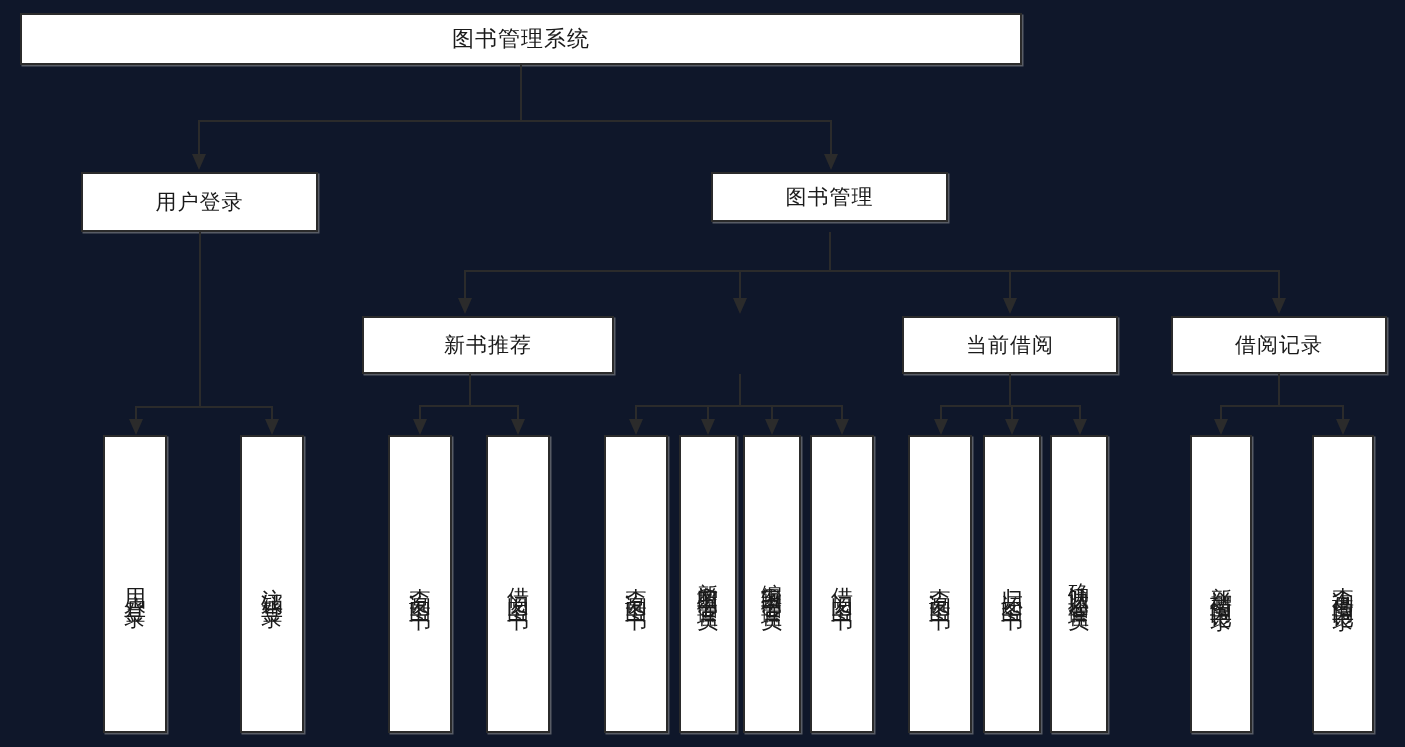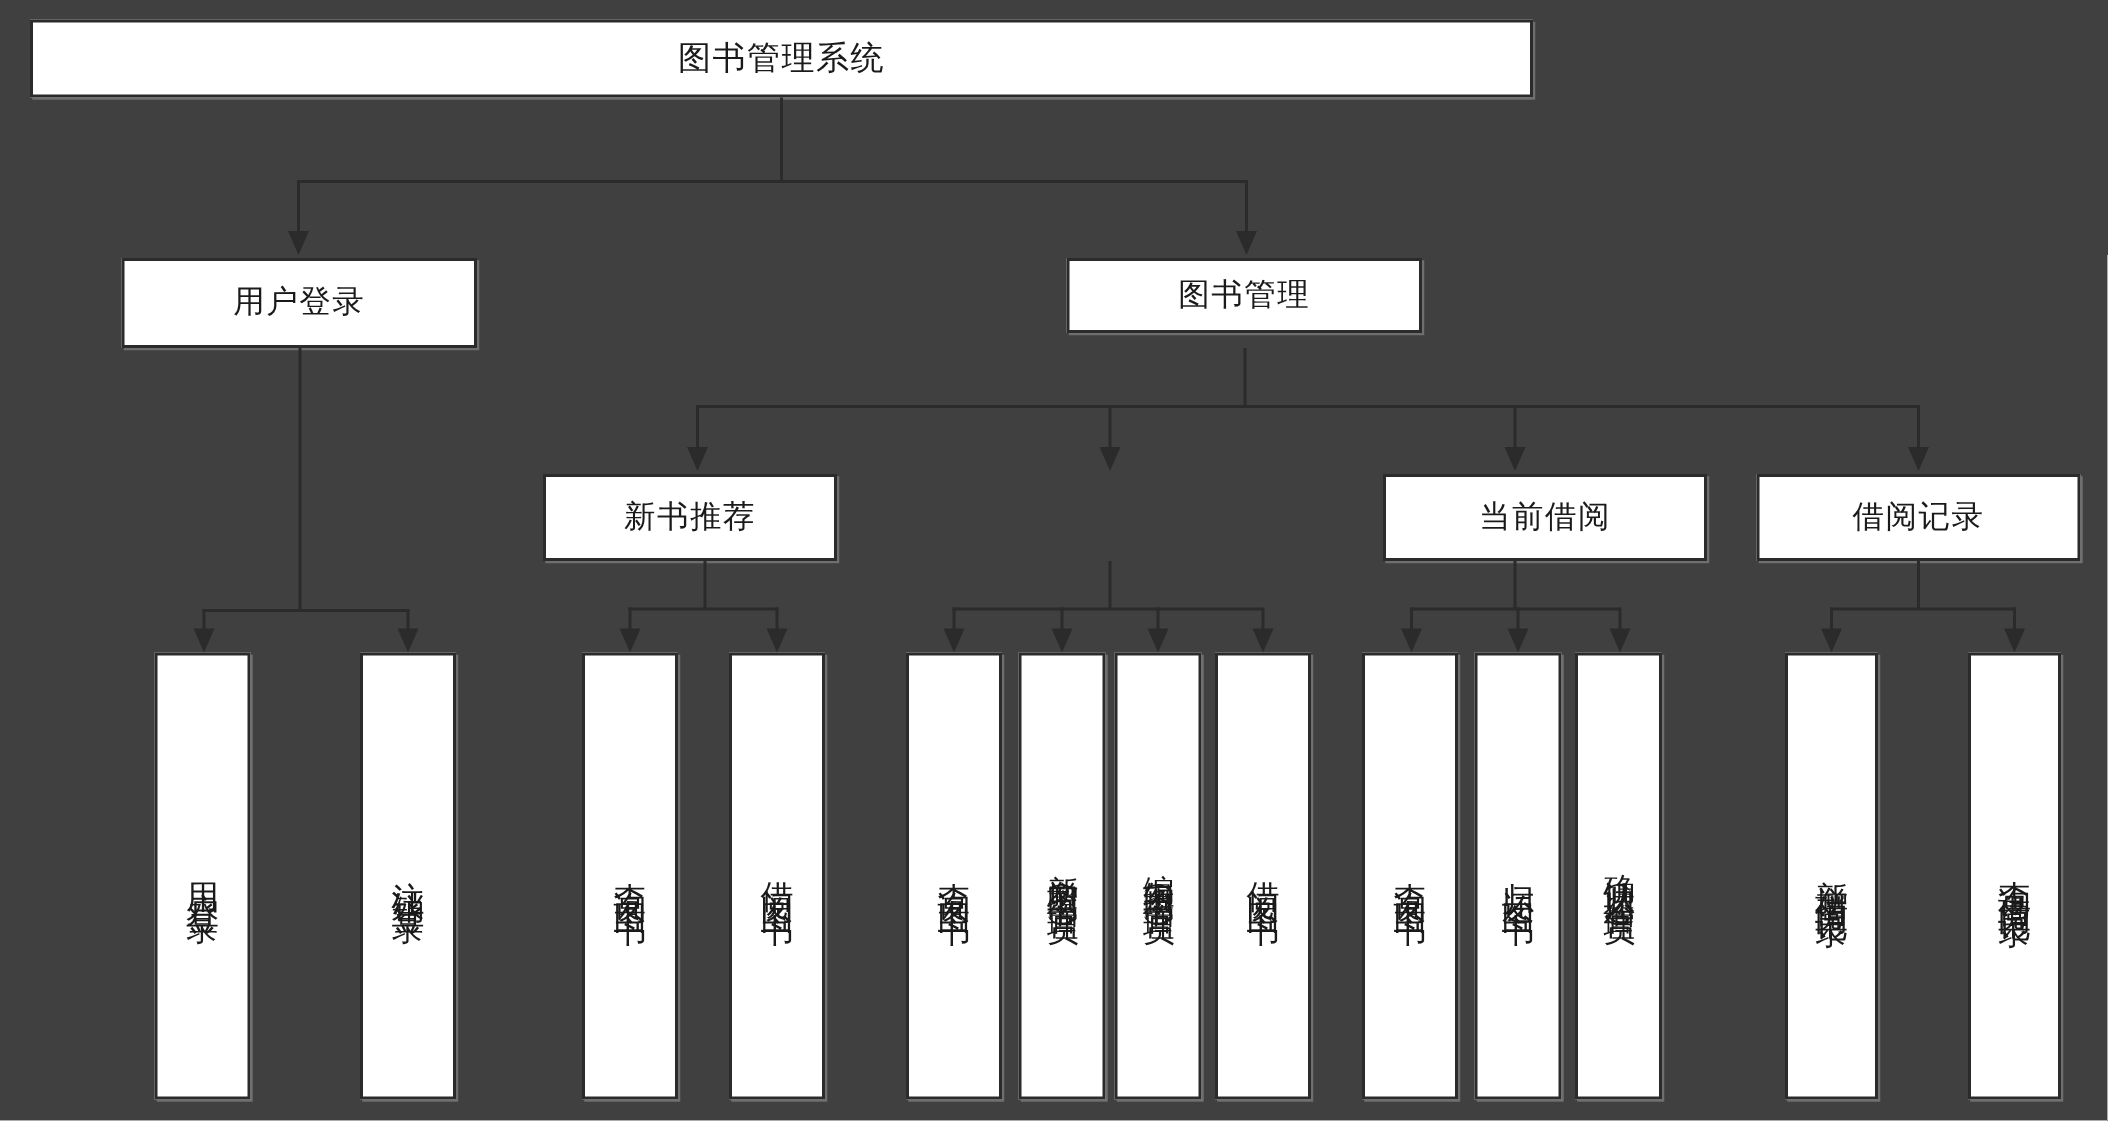--- a/index.html
+++ b/index.html
@@ -5,21 +5,21 @@
 <style>
   html,body{margin:0;padding:0;background:#ffffff;}
   body{
     font-family:"Liberation Sans","DejaVu Sans",sans-serif;
     -webkit-font-smoothing:antialiased;
   }
   #canvas{
     position:relative;
     width:1405px;
     height:747px;
-    background:#404040;
+    background:#0f172a;
     overflow:hidden;
   }
   
   .node{
     position:absolute;
     box-sizing:border-box;
     background:#ffffff;
     border:2px solid #2b2b2b;
     display:flex;
     align-items:center;
@@ -119,24 +119,24 @@
   <div class="line h" style="left:464px; top:270px; width:816px;"></div>
   <div class="line v" style="left:464px; top:270px; height:30px;"></div>
   <div class="arrow" style="left:458px; top:298px;"></div>
   <div class="line v" style="left:739px; top:270px; height:30px;"></div>
   <div class="arrow" style="left:733px; top:298px;"></div>
   <div class="line v" style="left:1009px; top:270px; height:30px;"></div>
   <div class="arrow" style="left:1003px; top:298px;"></div>
   <div class="line v" style="left:1278px; top:270px; height:30px;"></div>
   <div class="arrow" style="left:1272px; top:298px;"></div>
 
-  <div class="node horiz" style="left:362px; top:316px; width:196px; height:58px;">
+  <div class="node horiz" style="left:362px; top:316px; width:252px; height:58px;">
     <span class="label">新书推荐</span>
   </div>
-  <div class="node horiz" style="left:902px; top:316px; width:216px; height:58px;margin-left:20px;">
+  <div class="node horiz" style="left:902px; top:316px; width:216px; height:58px;">
     <span class="label">当前借阅</span>
   </div>
   <div class="node horiz" style="left:1171px; top:316px; width:216px; height:58px;">
     <span class="label">借阅记录</span>
   </div>
 
   <div class="line v" style="left:469px; top:374px; height:32px;"></div>
   <div class="line h" style="left:419px; top:405px; width:100px;"></div>
   <div class="line v" style="left:419px; top:405px; height:16px;"></div>
   <div class="arrow" style="left:413px; top:419px;"></div>

